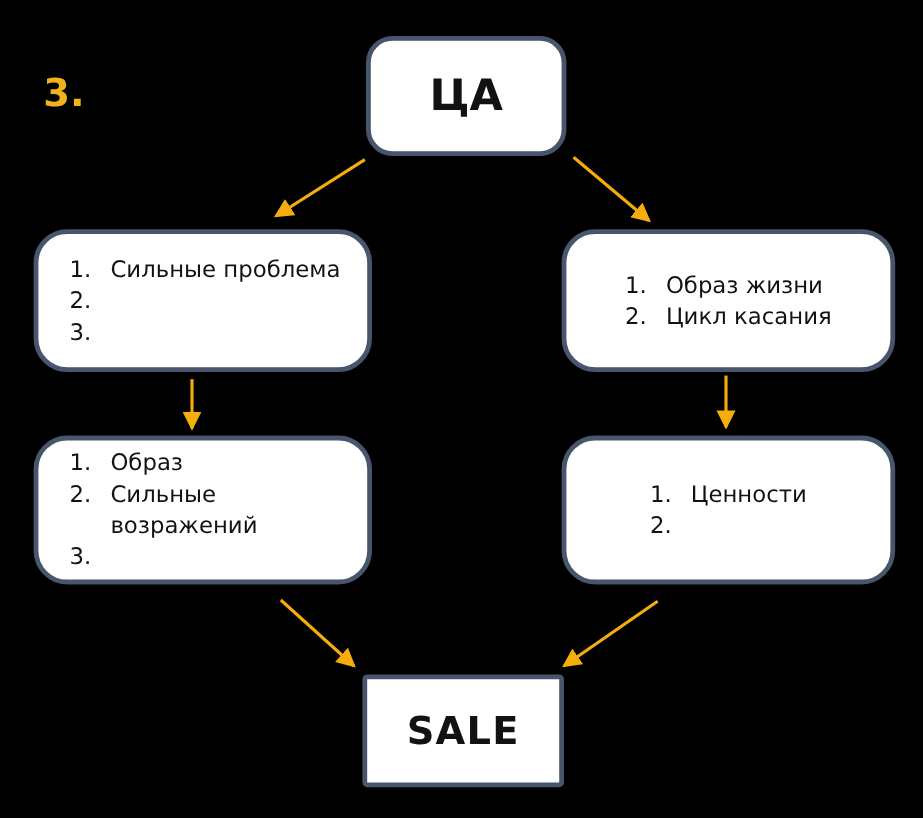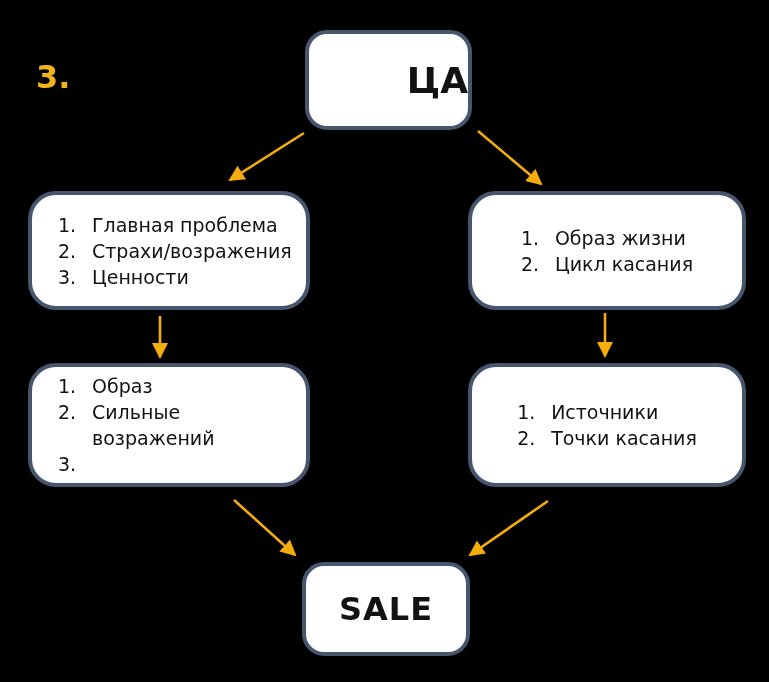--- a/index.html
+++ b/index.html
@@ -36,25 +36,25 @@
     background: var(--fill, #fff);
     border: 4px solid var(--border, #47556D);
     color: var(--ink, #121212);
     display: flex;
     align-items: center;
     justify-content: center;
   }
   .title-box { font-weight: 700; }
   .box-ca {
     left: 305px; top: 30px; width: 167px; height: 100px;
-    border-radius: 22px; font-size: 36px; justify-content: flex-end;
+    border-radius: 22px; font-size: 36px;
   }
   .box-sale {
     left: 302px; top: 562px; width: 168px; height: 94px;
-    border-radius: 22px; font-size: 32px; letter-spacing: 1px;
+    border-radius: 4px; font-size: 32px; letter-spacing: 1px;
   }
   .list-box { border-radius: 28px; font-size: 19px; line-height: 26px; }
   .box-lt { left: 28px;  top: 191px; width: 282px; height: 119px; justify-content: flex-start; padding-left: 26px; }
   .box-rt { left: 468px; top: 191px; width: 278px; height: 119px; }
   .box-lb { left: 28px;  top: 363px; width: 282px; height: 124px; justify-content: flex-start; padding-left: 26px; }
   .box-rb { left: 468px; top: 363px; width: 278px; height: 124px; }
   .list { display: flex; flex-direction: column; }
   .row { display: grid; grid-template-columns: 24px auto; column-gap: 10px; }
   .row .num { text-align: left; }
 </style>
@@ -80,29 +80,27 @@
   </svg>
 
   <div class="box title-box box-ca">
     <span>ЦА</span>
   </div>
 
   <div class="box list-box box-lt">
     <div class="list">
       <div class="row">
         <span class="num">1.</span>
-        <span class="txt">Главная проблема</span>
+        <span class="txt">Сильные проблема</span>
       </div>
       <div class="row">
         <span class="num">2.</span>
-        <span class="txt">Страхи/возражения</span>
       </div>
       <div class="row">
         <span class="num">3.</span>
-        <span class="txt">Ценности</span>
       </div>
     </div>
   </div>
 
   <div class="box list-box box-rt">
     <div class="list">
       <div class="row">
         <span class="num">1.</span>
         <span class="txt">Образ жизни</span>
       </div>
@@ -126,25 +124,24 @@
       <div class="row">
         <span class="num">3.</span>
       </div>
     </div>
   </div>
 
   <div class="box list-box box-rb">
     <div class="list">
       <div class="row">
         <span class="num">1.</span>
-        <span class="txt">Источники</span>
+        <span class="txt">Ценности</span>
       </div>
       <div class="row">
         <span class="num">2.</span>
-        <span class="txt">Точки касания</span>
       </div>
     </div>
   </div>
 
   <div class="box title-box box-sale">
     <span>SALE</span>
   </div>
 
 </div>
 

